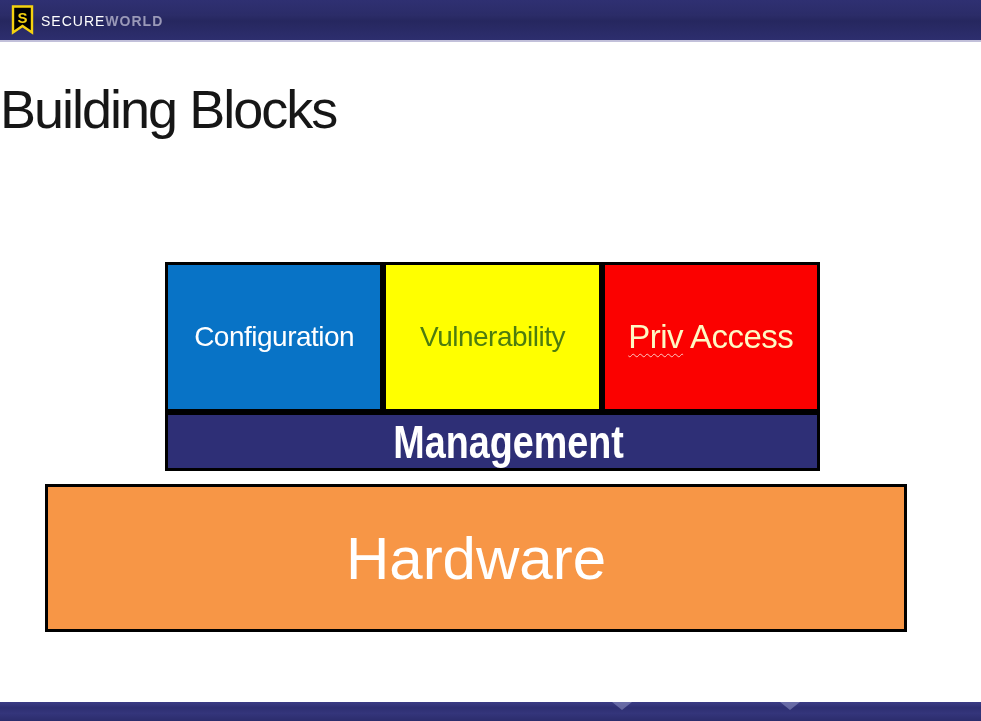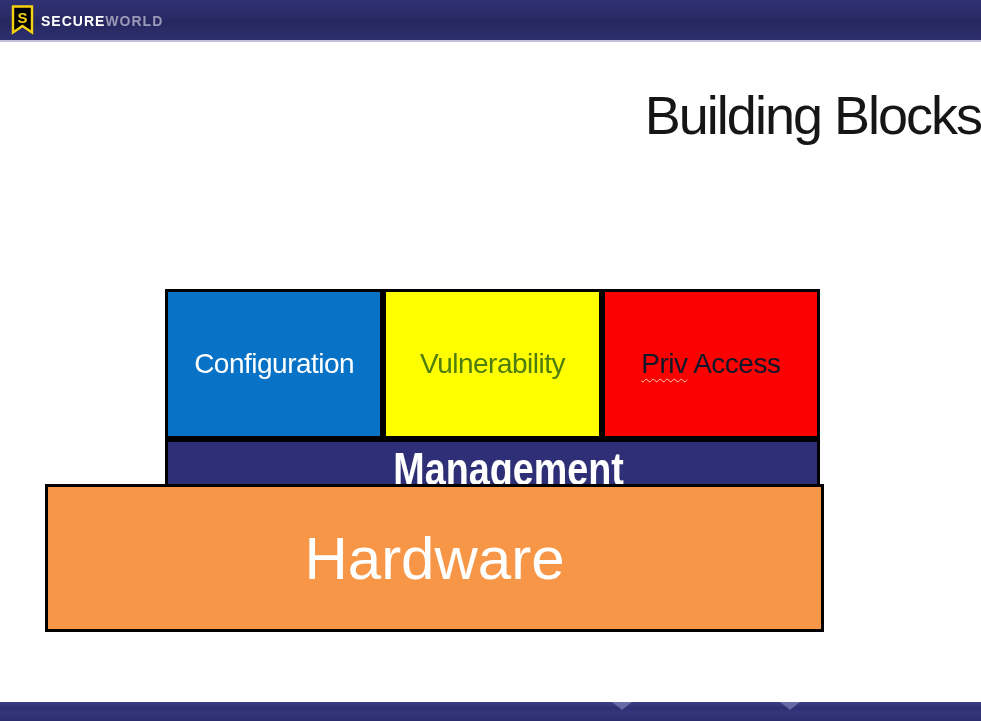--- a/index.html
+++ b/index.html
@@ -10,44 +10,44 @@
   
   .header {
     position:absolute; left:0; top:0; width:981px; height:42px;
     background:linear-gradient(180deg,#2f3072 0%, #2b2c68 38%, #26275f 52%, #2d2e6e 100%);
     border-bottom:2px solid #c2c0da;
     display:flex; align-items:center; padding-left:11px;
   }
   .logo { display:flex; align-items:center; gap:7px; }
   .logo-badge { width:23px; height:30px; display:block; }
   .brand { font-size:14px; letter-spacing:1px; margin-top:1px; }
-  .brand-bold { color:#ffffff; font-weight:bold; }
+  .brand-bold { color:#ffffff; font-weight:normal; }
   .brand-light { color:#9a99b8; font-weight:bold; }
 
   
   .title {
-    position:absolute; left:0; top:84px; width:981px; text-align:right;
+    position:absolute; left:0; top:78px; width:981px; text-align:left;
     font-size:54px; letter-spacing:-2px; color:#161616; font-weight:400;
   }
 
   
-  .group-top { position:absolute; left:165px; top:289px; width:655px; }
-  .group-bottom { position:absolute; left:45px; top:484px; width:779px; z-index:2; }
+  .group-top { position:absolute; left:165px; top:262px; width:655px; }
+  .group-bottom { position:absolute; left:45px; top:484px; width:862px; z-index:2; }
 
   .row { display:flex; width:100%; }
   .row-top { height:150px; }
   .row-bottom { height:148px; }
 
   .cell {
     flex:1; border:3px solid #000;
     display:flex; align-items:center; justify-content:center;
   }
   .cell-config { background:#0873C6; color:#ffffff; font-size:28px; letter-spacing:-0.5px; }
   .cell-vuln   { background:#FFFF00; color:#4d7c0f; font-size:28px; letter-spacing:-0.5px; }
-  .cell-priv   { background:#FB0100; color:#0f172a; font-size:28px; letter-spacing:-0.5px; }
+  .cell-priv   { background:#FB0100; color:#fef9c3; font-size:33px; letter-spacing:-0.5px; }
   .cell-hw     { background:#F79646; color:#ffffff; font-size:60px; }
   .cell-sw     { background:#00B050; color:#ffffff; font-size:60px; }
 
   .wavy {
     text-decoration-line:underline;
     text-decoration-style:wavy;
     text-decoration-color:rgba(255,228,220,0.85);
     text-decoration-thickness:1px;
     text-underline-offset:5px;
   }

